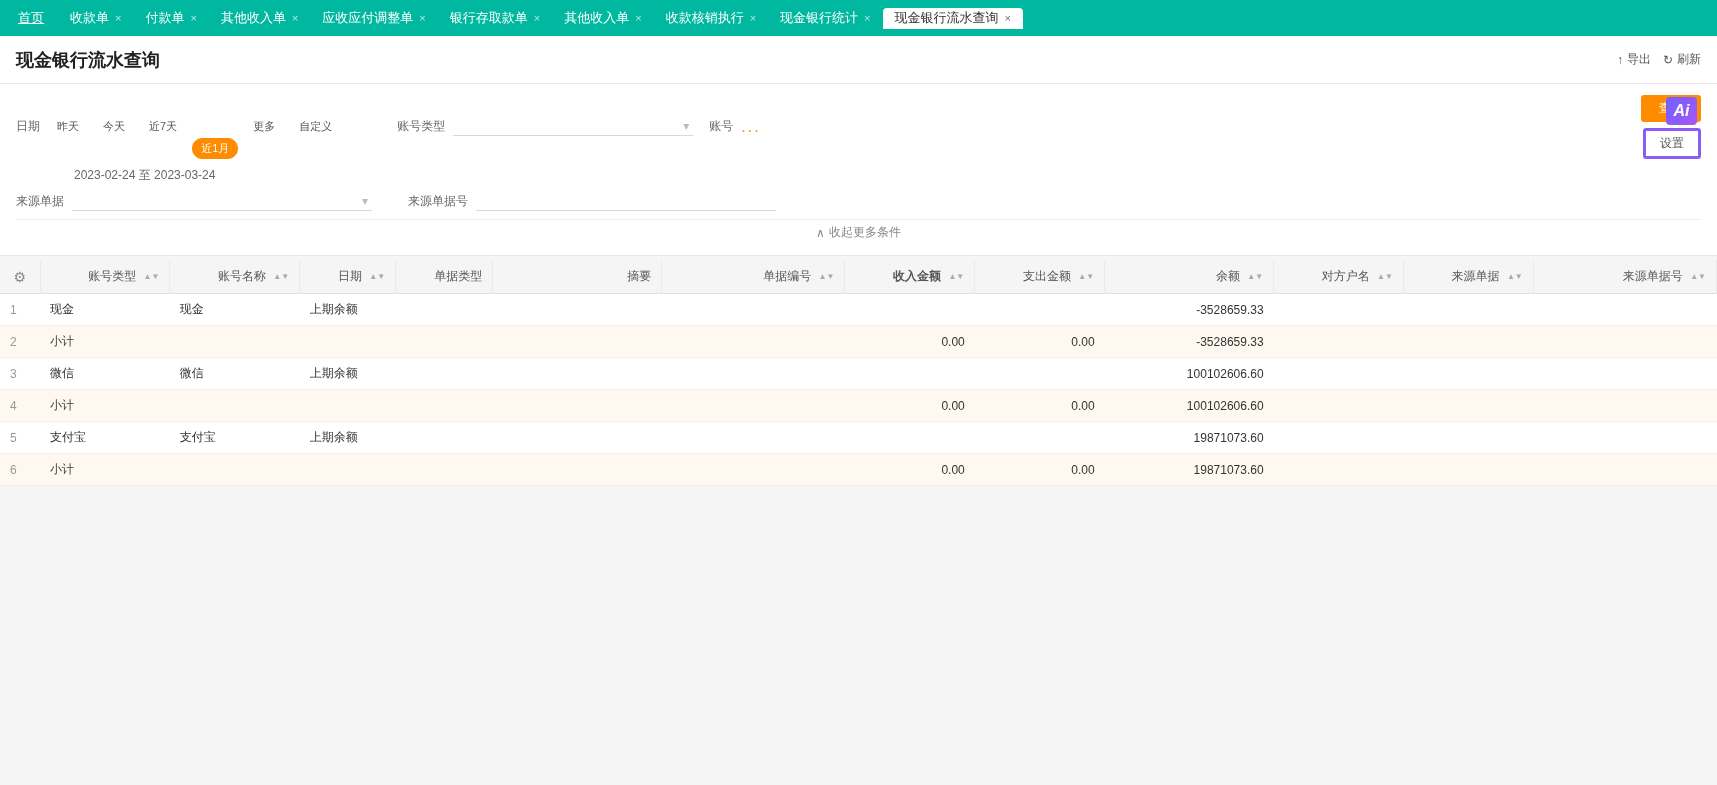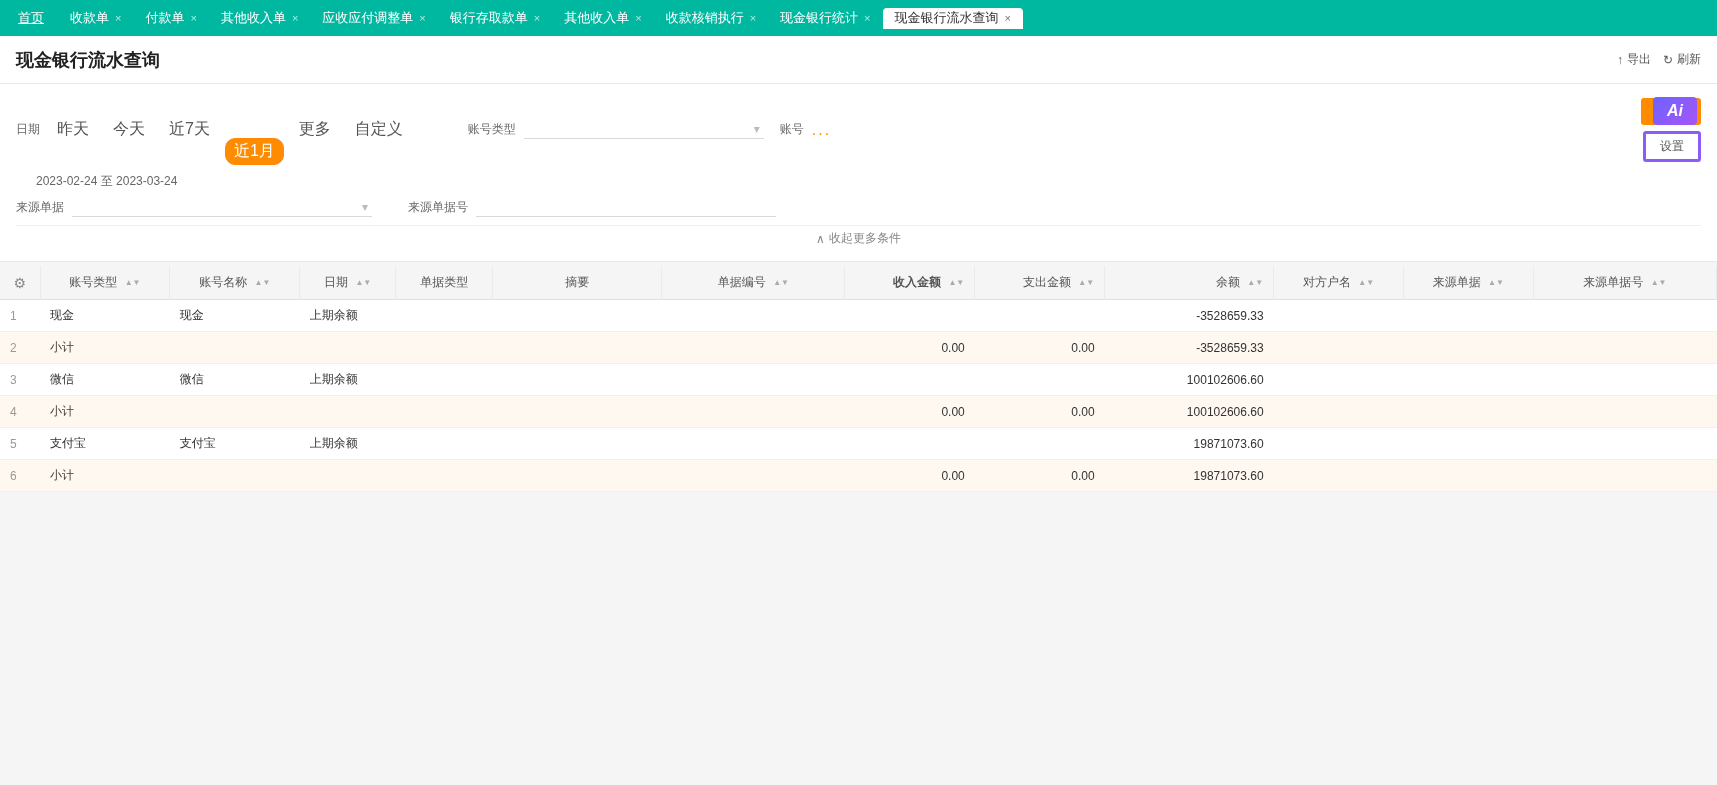--- a/index.html
+++ b/index.html
@@ -92,21 +92,21 @@
     }
     .date-options {
       display: flex;
       align-items: center;
       gap: 6px;
     }
     .date-btn {
       padding: 2px 8px;
       border-radius: 10px;
       cursor: pointer;
-      font-size: 16px;
+      font-size: 11px;
       color: #555;
       border: 1px solid transparent;
     }
     .date-btn.active {
       background: #ff8c00;
       color: #fff;
       border-color: #ff8c00;
       margin-top: 44px;
     }
     .date-range {
@@ -190,21 +190,21 @@
       width: 100%;
       border-collapse: collapse;
       font-size: 12px;
     }
     thead tr {
       background: #f5f5f5;
       border-bottom: 1px solid #e0e0e0;
     }
     thead th {
       padding: 8px 10px;
-      text-align: center;
+      text-align: right;
       color: #555;
       font-weight: normal;
       white-space: nowrap;
       border-right: 1px solid #ebebeb;
       position: relative;
     }
     thead th .sort-icon {
       display: inline-flex;
       flex-direction: column;
       margin-left: 4px;
@@ -249,21 +249,21 @@
 
     
     .ai-badge {
       position: fixed;
       top: 97px;
       right: 20px;
       background: linear-gradient(135deg, #6c63ff, #a855f7);
       color: white;
       font-size: 16px;
       font-weight: bold;
-      width: 44px;
+      width: 31px;
       height: 28px;
       display: flex;
       align-items: center;
       justify-content: center;
       border-radius: 4px;
       cursor: pointer;
       font-style: italic;
     }
   </style>
 </head>
@@ -353,21 +353,21 @@
           <span class="filter-label">账号</span>
           <span class="dots-btn">...</span>
         </div>
 
         <div style="margin-left: auto; display:flex; flex-direction:column; gap:6px; align-items:flex-end;">
           <button class="query-btn">查询</button>
           <button class="settings-btn">设置</button>
         </div>
       </div>
 
-      <div style="margin-left: 16px; margin-bottom: 8px;">
+      <div style="margin-left: 54px; margin-bottom: 8px;">
         <span class="date-range">2023-02-24 至 2023-03-24</span>
       </div>
 
       <div class="filter-row2">
         <div class="filter-group">
           <span class="filter-label">来源单据</span>
           <div class="filter-select" style="min-width: 300px;">
             <span style="flex:1; color:#bbb;"></span>
             <span style="color:#bbb;">▾</span>
           </div>

